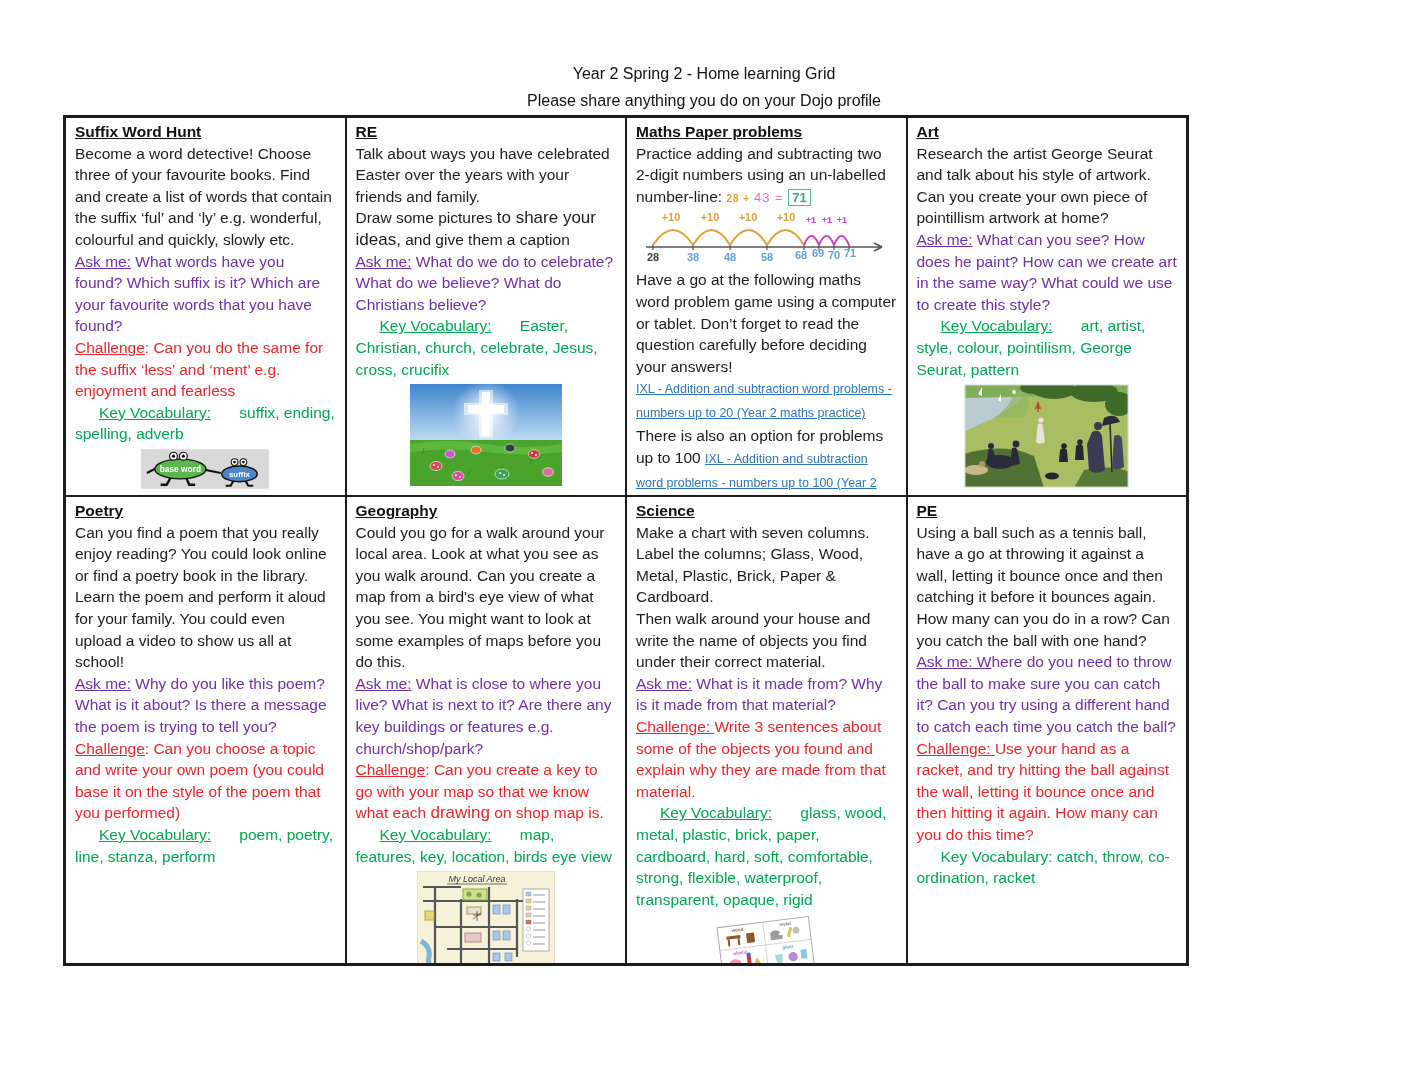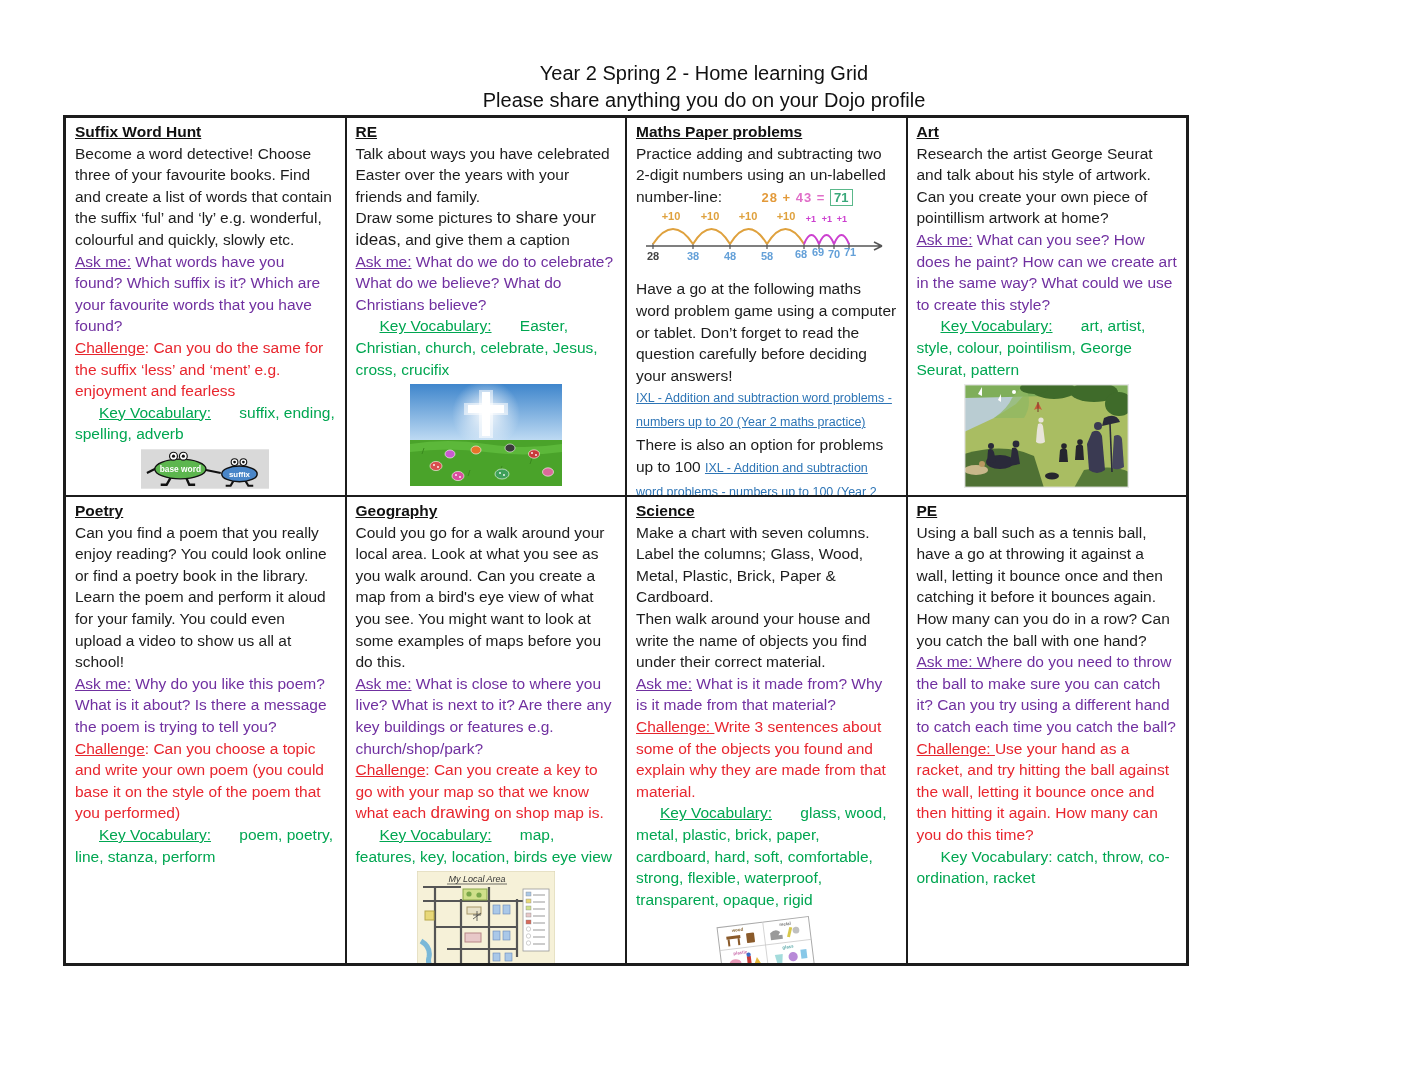--- a/index.html
+++ b/index.html
@@ -2,40 +2,40 @@
 <html style="--c-text: #1c1c1c; --c-ask: #7030a0; --c-challenge: #e8262e; --c-vocab: #00a651; --c-link: #2e75b6; --c-border: #1c1c1c;"><head>
 <meta charset="utf-8">
 <style>
   html,body{margin:0;padding:0;}
   body{
     width:1408px;height:1088px;background:#ffffff;position:relative;
     font-family:"Liberation Sans", sans-serif;color:var(--c-text,#1c1c1c);
     -webkit-font-smoothing:antialiased;
   }
   .page-title{position:absolute;top:60px;left:0;width:100%;text-align:center;
-    font-size:20px;line-height:27px;color:#111;}
+    font-size:16px;line-height:27px;color:#111;}
   .grid{
     position:absolute;left:63px;top:115px;width:1126px;
     border:2px solid #1c1c1c;
     display:grid;grid-template-columns:repeat(4,1fr);grid-template-rows:379px 468px;
     box-sizing:border-box;background:#fff;
   }
   .cell{border:1px solid #1c1c1c;box-sizing:border-box;padding:3px 9px 2px 9px;
     font-size:15.5px;line-height:21.6px;overflow:hidden;}
   .cell-title{font-weight:bold;text-decoration:underline;color:#111;}
   .para{margin:0;}
   .run-body{color:var(--c-text,#1c1c1c);}
   .run-ask{color:var(--c-ask,#7030a0);}
   .run-challenge{color:var(--c-challenge,#e8262e);text-align:right;}
   .run-vocab{color:var(--c-vocab,#00a651);padding-left:24px;}
   .run-link{color:var(--c-link,#2e75b6);text-decoration:underline;font-size:12.5px;line-height:24px;cursor:pointer;}
   .u{text-decoration:underline;}
   .big{font-size:17px;}
-  .run-eqo{color:#e39a3a;font-size:13px;letter-spacing:1px;font-weight:bold;margin-left:35px;}
-  .run-eqp{color:#e06ec8;font-size:13px;letter-spacing:1px;font-weight:bold;}
+  .run-eqo{color:#e39a3a;font-size:10px;letter-spacing:1px;font-weight:bold;}
+  .run-eqp{color:#e06ec8;font-size:13px;letter-spacing:1px;font-weight:normal;}
   .run-eqbox{color:#3aa87a;font-size:13px;font-weight:bold;border:1.5px solid #5ab88a;padding:0 3px;}
   .figure{text-align:center;margin-top:4px;}
   .figure.left{text-align:center;margin:0 0 0 2px;}
   svg{vertical-align:top;}
 </style>
 </head>
 <body>
 
 <div class="page-title">
   <div>Year 2 Spring 2 - Home learning Grid</div>
@@ -168,21 +168,21 @@
           <text x="55" y="52">38</text>
           <text x="92" y="52">48</text>
           <text x="129" y="52">58</text>
           <text x="163" y="50">68</text>
           <text x="180" y="48">69</text>
           <text x="196" y="50">70</text>
           <text x="212" y="48">71</text>
         </g>
       </svg>
     </div>
-    <div style="margin-top:16px;">
+    <div style="margin-top:6px;">
         <div class="para"><span class="run-body">Have a go at the following maths word problem game using a computer or tablet.  Don’t forget to read the question carefully before deciding your answers!</span></div>
         <div class="para"><span class="run-link">IXL - Addition and subtraction word problems - numbers up to 20 (Year 2 maths practice)</span></div>
         <div class="para"><span class="run-body">There is also an option for problems up to 100 </span><span class="run-link">IXL - Addition and subtraction word problems - numbers up to 100 (Year 2 maths practice)</span></div>
       </div>
   </div>
 
   <div class="cell">
     <div>
         <div class="cell-title">Art</div>
         <div class="para"><span class="run-body">Research the artist George Seurat and talk about his style of artwork. Can you create your own piece of pointillism artwork at home?</span></div>

